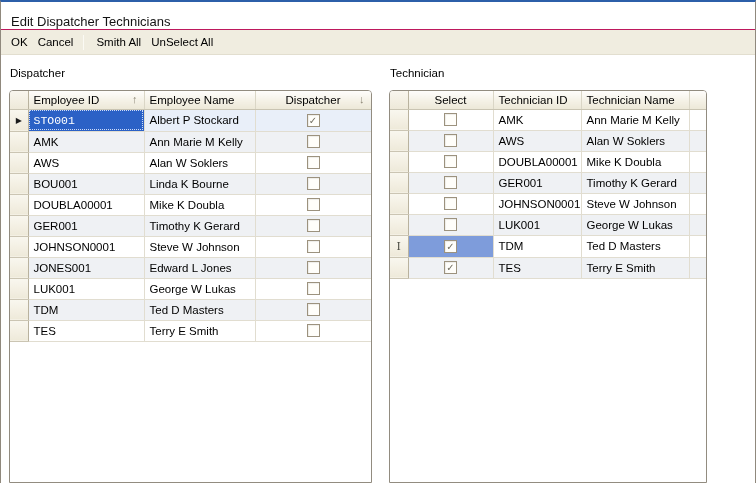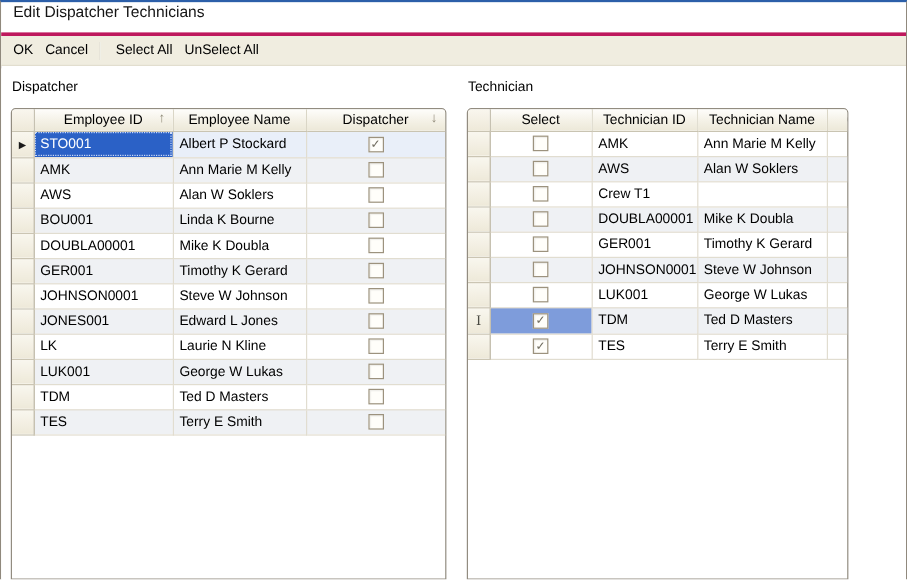--- a/index.html
+++ b/index.html
@@ -5,22 +5,22 @@
   * { box-sizing: border-box; margin: 0; padding: 0; }
   html,body { width:756px; height:483px; overflow:hidden; }
   body { font-family: "Liberation Sans", sans-serif; font-size:11.5px; color:#000; background:#fff; }
 
   .window {
     width:756px; height:483px; position:relative; background:#fff;
     border-top:2px solid var(--top_line,#2C5FA9);
     border-left:1px solid #90897D; border-right:1px solid #90897D;
   }
 
-  .titlebar { height:28px; background:#fff; display:flex; align-items:flex-start;
-    padding-left:10px; border-bottom:3px solid #be185d; }
+  .titlebar { height:28px; background:#fff; display:flex; align-items:flex-end;
+    padding-left:10px; border-bottom:1px solid #be185d; }
   .titlebar .title { font-size:13px; color:#141414; }
 
   .toolbar { height:25px; background:var(--toolbar_bg,#F0EDE0);
     border-bottom:1px solid #E2DECF; display:flex; align-items:center; padding-left:5px; }
   .tbtn { padding:2px 5px; cursor:default; }
   .tsep { width:1px; height:15px; background:#B8B3A0; border-right:1px solid #FBFAF4; margin:0 7px 0 5px; }
 
   .main { position:absolute; top:55px; left:0; right:0; bottom:0; background:#fff; }
 
   .panel { position:absolute; top:0; bottom:0; }
@@ -28,37 +28,37 @@
   #dispatcher-panel { left:8px; width:363px; }
   #technician-panel { left:388px; width:318px; }
 
   .gridbox { position:absolute; top:33px; left:0; right:0; bottom:0;
     border:1px solid #928C80; border-radius:4px 4px 0 0; background:#fff; overflow:hidden; }
 
   table { border-collapse:collapse; table-layout:fixed; width:100%; }
   th, td { height:21px; padding:0 5px; white-space:nowrap; overflow:hidden;
     font-weight:normal; font-size:11.5px; }
 
-  thead th { height:18px; text-align:center;
+  thead th { height:18px; text-align:left;
     background:linear-gradient(#FEFDFB,#F4F1E6 55%,#ECE8D8);
     border-bottom:1px solid var(--header_line,#C9C4B2);
     border-right:1px solid #DAD6C6; position:relative; }
   thead th.center { text-align:center; }
   thead th.ind { background:linear-gradient(#F9F6EE,#EEE9D9);
     border-right:1px solid #B9B29E; }
   .sort { position:absolute; right:6px; top:2px; color:#8D8775; font-size:11px; }
 
   tbody td { border-bottom:1px solid #E1DDD0; border-right:1px solid #E1DDD0; }
   tbody td.ind { background:linear-gradient(#F9F7EF,#EEE9D9);
     border-right:1px solid #B9B29E; border-bottom:1px solid #CBC5B3;
     text-align:center; padding:0; }
   tbody tr:nth-child(even):not(.selrow) td:not(.ind):not(.editcell):not(.selcell){ background:var(--alt_row,#EFF1F4); }
   .selrow td:not(.ind):not(.selcell) { background:var(--selection_row,#E9EFF9); }
   td.selcell { background:var(--selection,#2B61C6); color:#fff;
-    outline:1px dotted #CFDCF8; outline-offset:-2px; }
+    outline:1px dotted #CFDCF8; outline-offset:-2px;font-family:Liberation Mono, monospace; }
   td.editcell { background:var(--edit_cell,#7E9CDB); }
 
   td.cbcell, th.cbcell { text-align:center; }
   .cb { width:13px; height:13px; border:1px solid #9C927E; background:#FFFEFA;
     display:inline-flex; align-items:center; justify-content:center;
     vertical-align:middle; font-size:10px; color:#716D60;
     box-shadow:inset 1px 1px 1px rgba(0,0,0,0.07); }
   .cur { color:#1a1a1a; font-size:8px; line-height:21px; }
   .ibeam { font-family:"DejaVu Serif", serif; font-size:11px; color:#4A4A42; line-height:21px; }
 </style>
@@ -67,21 +67,21 @@
 
 <div class="window">
   <div class="titlebar">
     <span class="title">Edit Dispatcher Technicians</span>
   </div>
 
   <div class="toolbar">
     <span class="tbtn">OK</span>
     <span class="tbtn">Cancel</span>
     <span class="tsep"></span>
-    <span class="tbtn">Select All</span>
+    <span class="tbtn">Smith All</span>
     <span class="tbtn">UnSelect All</span>
   </div>
 
   <div class="main">
     <div class="panel" id="dispatcher-panel">
       <div class="panel-label">Dispatcher</div>
       <div class="gridbox">
         <table id="dispatcher-grid">
           <colgroup>
             <col style="width:18px">
@@ -143,26 +143,20 @@
                 <td class="cbcell"><span class="cb"></span></td>
               </tr>
               <tr>
                 <td class="ind"></td>
                 <td>JONES001</td>
                 <td>Edward L Jones</td>
                 <td class="cbcell"><span class="cb"></span></td>
               </tr>
               <tr>
                 <td class="ind"></td>
-                <td>LK</td>
-                <td>Laurie N Kline</td>
-                <td class="cbcell"><span class="cb"></span></td>
-              </tr>
-              <tr>
-                <td class="ind"></td>
                 <td>LUK001</td>
                 <td>George W Lukas</td>
                 <td class="cbcell"><span class="cb"></span></td>
               </tr>
               <tr>
                 <td class="ind"></td>
                 <td>TDM</td>
                 <td>Ted D Masters</td>
                 <td class="cbcell"><span class="cb"></span></td>
               </tr>
@@ -208,29 +202,20 @@
               <tr>
                 <td class="ind"></td>
                 <td class="cbcell"><span class="cb"></span></td>
                 <td>AWS</td>
                 <td>Alan W Soklers</td>
                 <td class="cbcell"><span class="cb"></span></td>
               </tr>
               <tr>
                 <td class="ind"></td>
                 <td class="cbcell"><span class="cb"></span></td>
-                <td>Crew T1</td>
-                <td></td>
-                <td class="cbcell"><span class="cb checked">
-                    <span>✓</span>
-                  </span></td>
-              </tr>
-              <tr>
-                <td class="ind"></td>
-                <td class="cbcell"><span class="cb"></span></td>
                 <td>DOUBLA00001</td>
                 <td>Mike K Doubla</td>
                 <td class="cbcell"><span class="cb"></span></td>
               </tr>
               <tr>
                 <td class="ind"></td>
                 <td class="cbcell"><span class="cb"></span></td>
                 <td>GER001</td>
                 <td>Timothy K Gerard</td>
                 <td class="cbcell"><span class="cb"></span></td>

